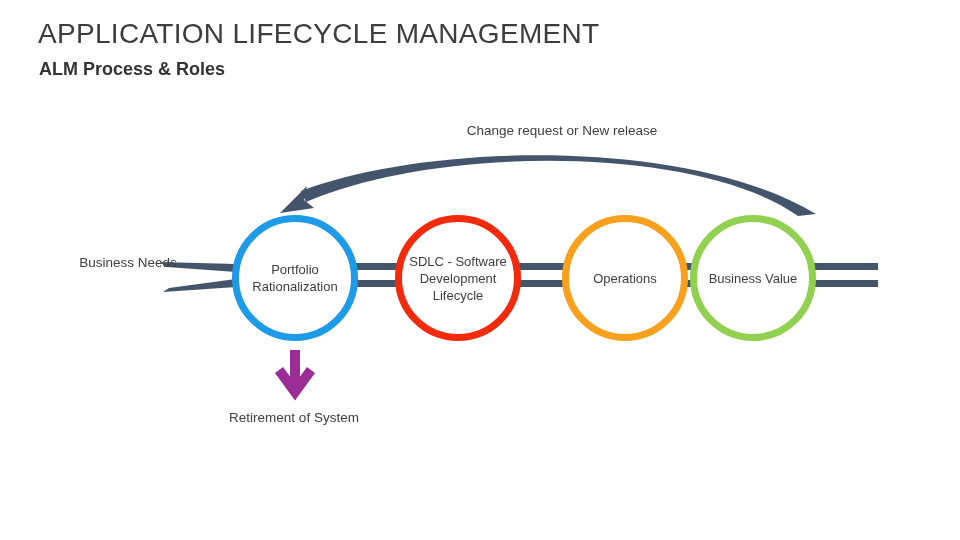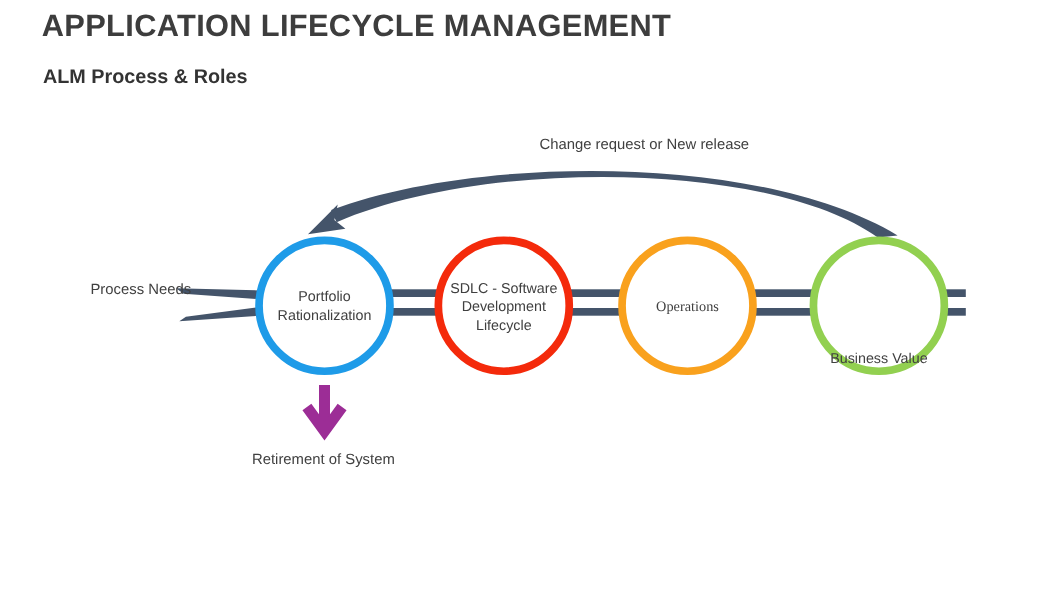--- a/index.html
+++ b/index.html
@@ -3,45 +3,45 @@
 <meta charset="utf-8">
 <style>
   html,body{margin:0;padding:0;background:#888;}
   *{box-sizing:border-box;}
   .slide{
     position:relative;width:960px;height:540px;background:#ffffff;
     font-family:"Liberation Sans", sans-serif;color:#404040;overflow:hidden;
     margin:0 auto;
   }
   .title{
-    position:absolute;left:38px;top:8px;width:880px;
-    font-size:28px;font-weight:700;letter-spacing:.3px;color:#3d3d3d;
+    position:absolute;left:38px;top:18px;width:880px;
+    font-size:28px;font-weight:400;letter-spacing:.3px;color:#3d3d3d;
     white-space:nowrap;
   }
   .subtitle{
     position:absolute;left:39px;top:59px;width:600px;
     font-size:18px;font-weight:700;color:#333333;
   }
   .canvas{position:absolute;left:0;top:0;width:960px;height:540px;}
   .label{
     position:absolute;font-size:13.5px;line-height:20px;color:#404040;
     text-align:center;
   }
-  .top-arrow-label{left:419px;top:121px;width:262px;text-align:right;}
+  .top-arrow-label{left:431px;top:121px;width:262px;}
   .business-needs{left:72px;top:253px;width:112px;}
   .retirement{left:223px;top:408px;width:142px;}
   .stage{
     position:absolute;top:215px;width:126px;height:126px;border-radius:50%;
     background:#ffffff;border:7px solid #999;
     display:flex;align-items:center;justify-content:center;text-align:center;
   }
   .stage .stage-label{
     font-size:13px;line-height:17px;color:#404040;width:104px;
   }
-  .s0{left:232px;} .s1{left:395px;} .s2{left:562px;} .s3{left:736px;align-items:flex-end;}
+  .s0{left:232px;} .s1{left:395px;} .s2{left:562px;} .s3{left:690px;}
 </style>
 </head>
 <body>
 
 <div class="slide">
 
   <div class="title">APPLICATION LIFECYCLE MANAGEMENT</div>
   <div class="subtitle">ALM Process &amp; Roles</div>
 
   <svg class="canvas" viewBox="0 0 960 540">
@@ -70,24 +70,24 @@
       <polyline class="purple-stroke" points="279,370 295,392 311,370" stroke-width="10" stroke-linejoin="miter" stroke="#9C2D96"></polyline>
     </g>
   </svg>
 
   <div class="stage s1" style="border-color: rgb(244, 42, 11);">
     <span class="stage-label">SDLC - Software Development Lifecycle</span>
   </div>
   <div class="stage s0" style="border-color: rgb(30, 155, 232);">
     <span class="stage-label">Portfolio Rationalization</span>
   </div>
-  <div class="stage s2" style="border-color: rgb(249, 161, 29); font-family: Liberation Serif, serif;">
+  <div class="stage s2" style="border-color: rgb(249, 161, 29);">
     <span class="stage-label">Operations</span>
   </div>
   <div class="stage s3" style="border-color: rgb(146, 208, 80);">
     <span class="stage-label">Business Value</span>
   </div>
 
   <div class="label top-arrow-label">Change request or New release</div>
-  <div class="label business-needs">Process Needs</div>
+  <div class="label business-needs">Business Needs</div>
   <div class="label retirement">Retirement of System</div>
 
 </div>
 
 </body></html>

